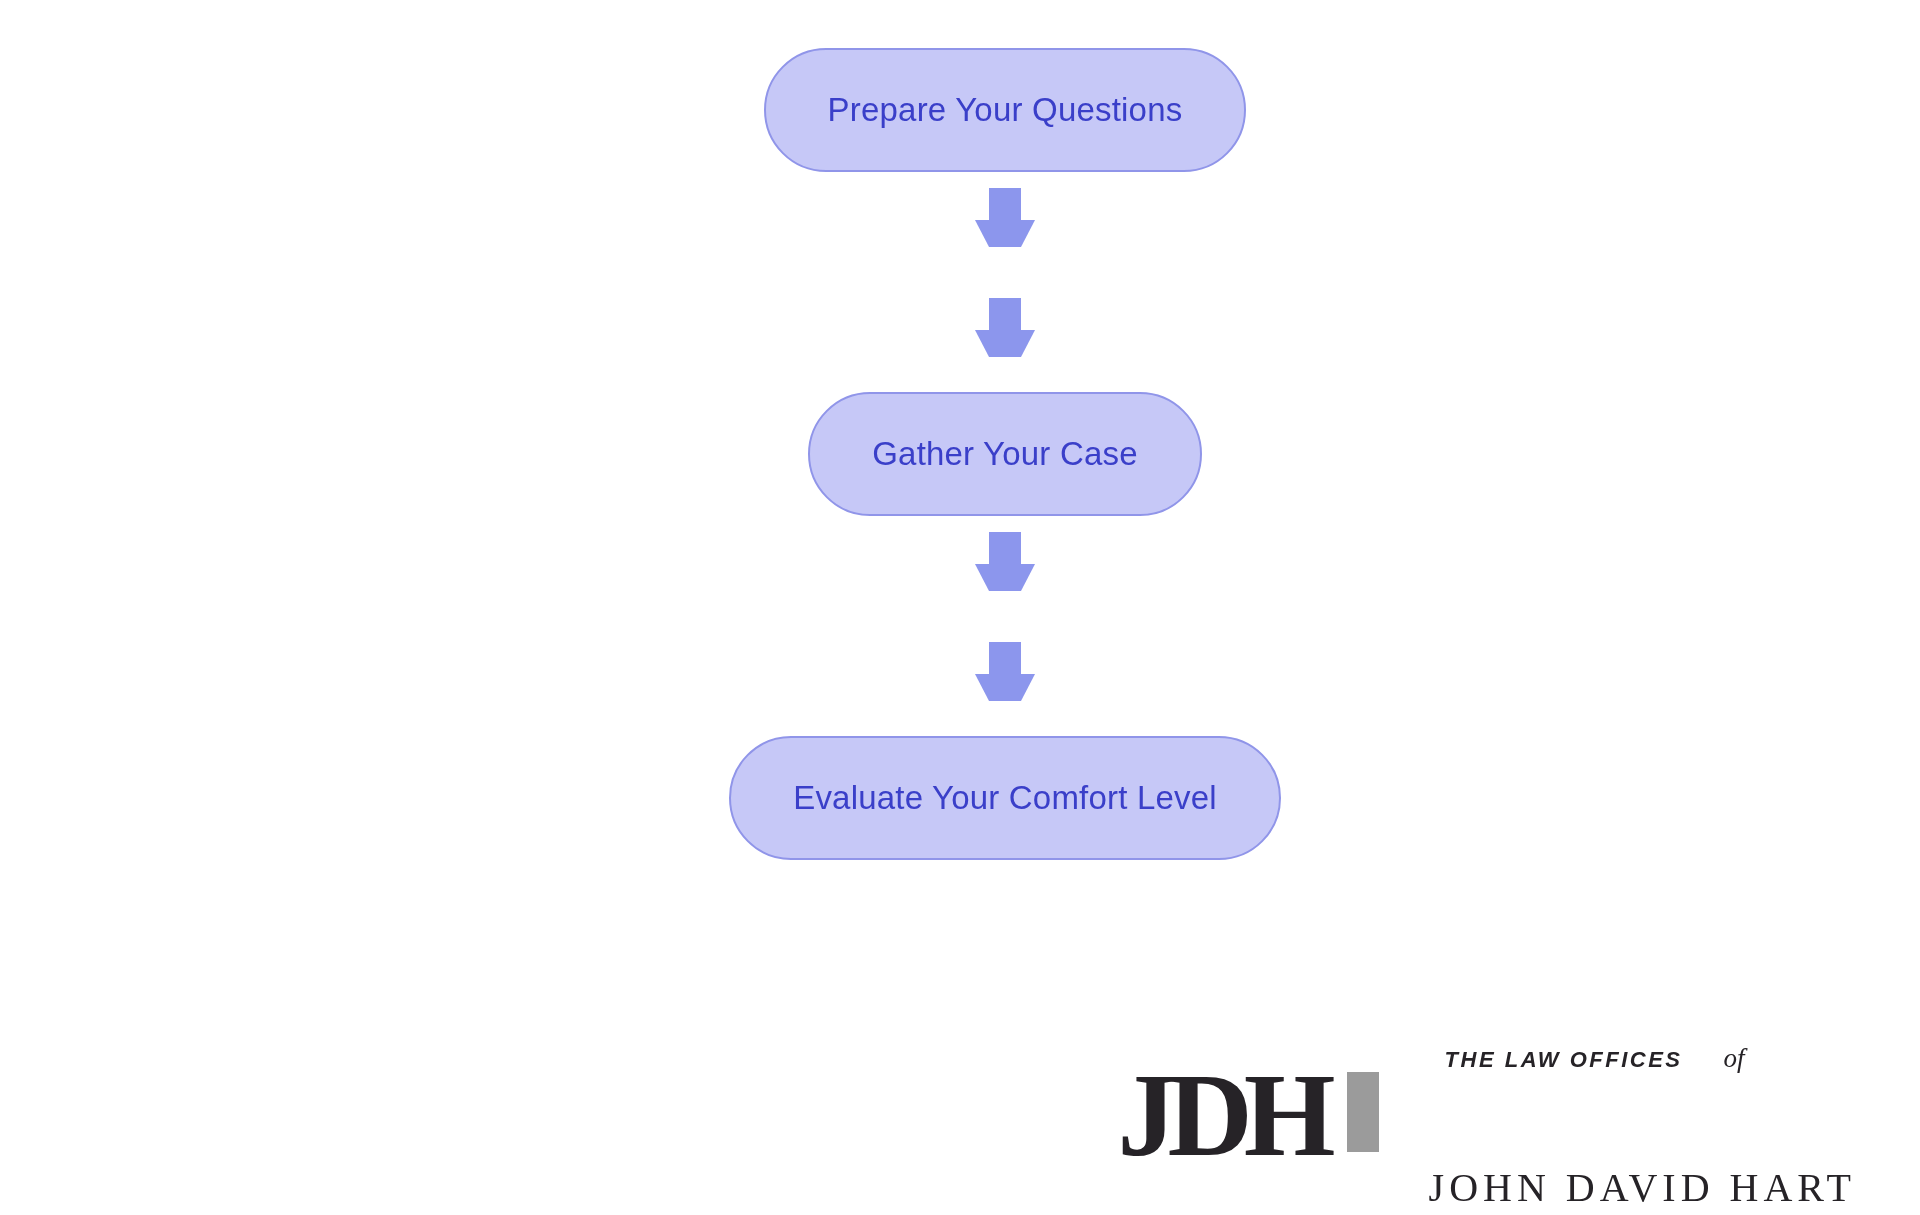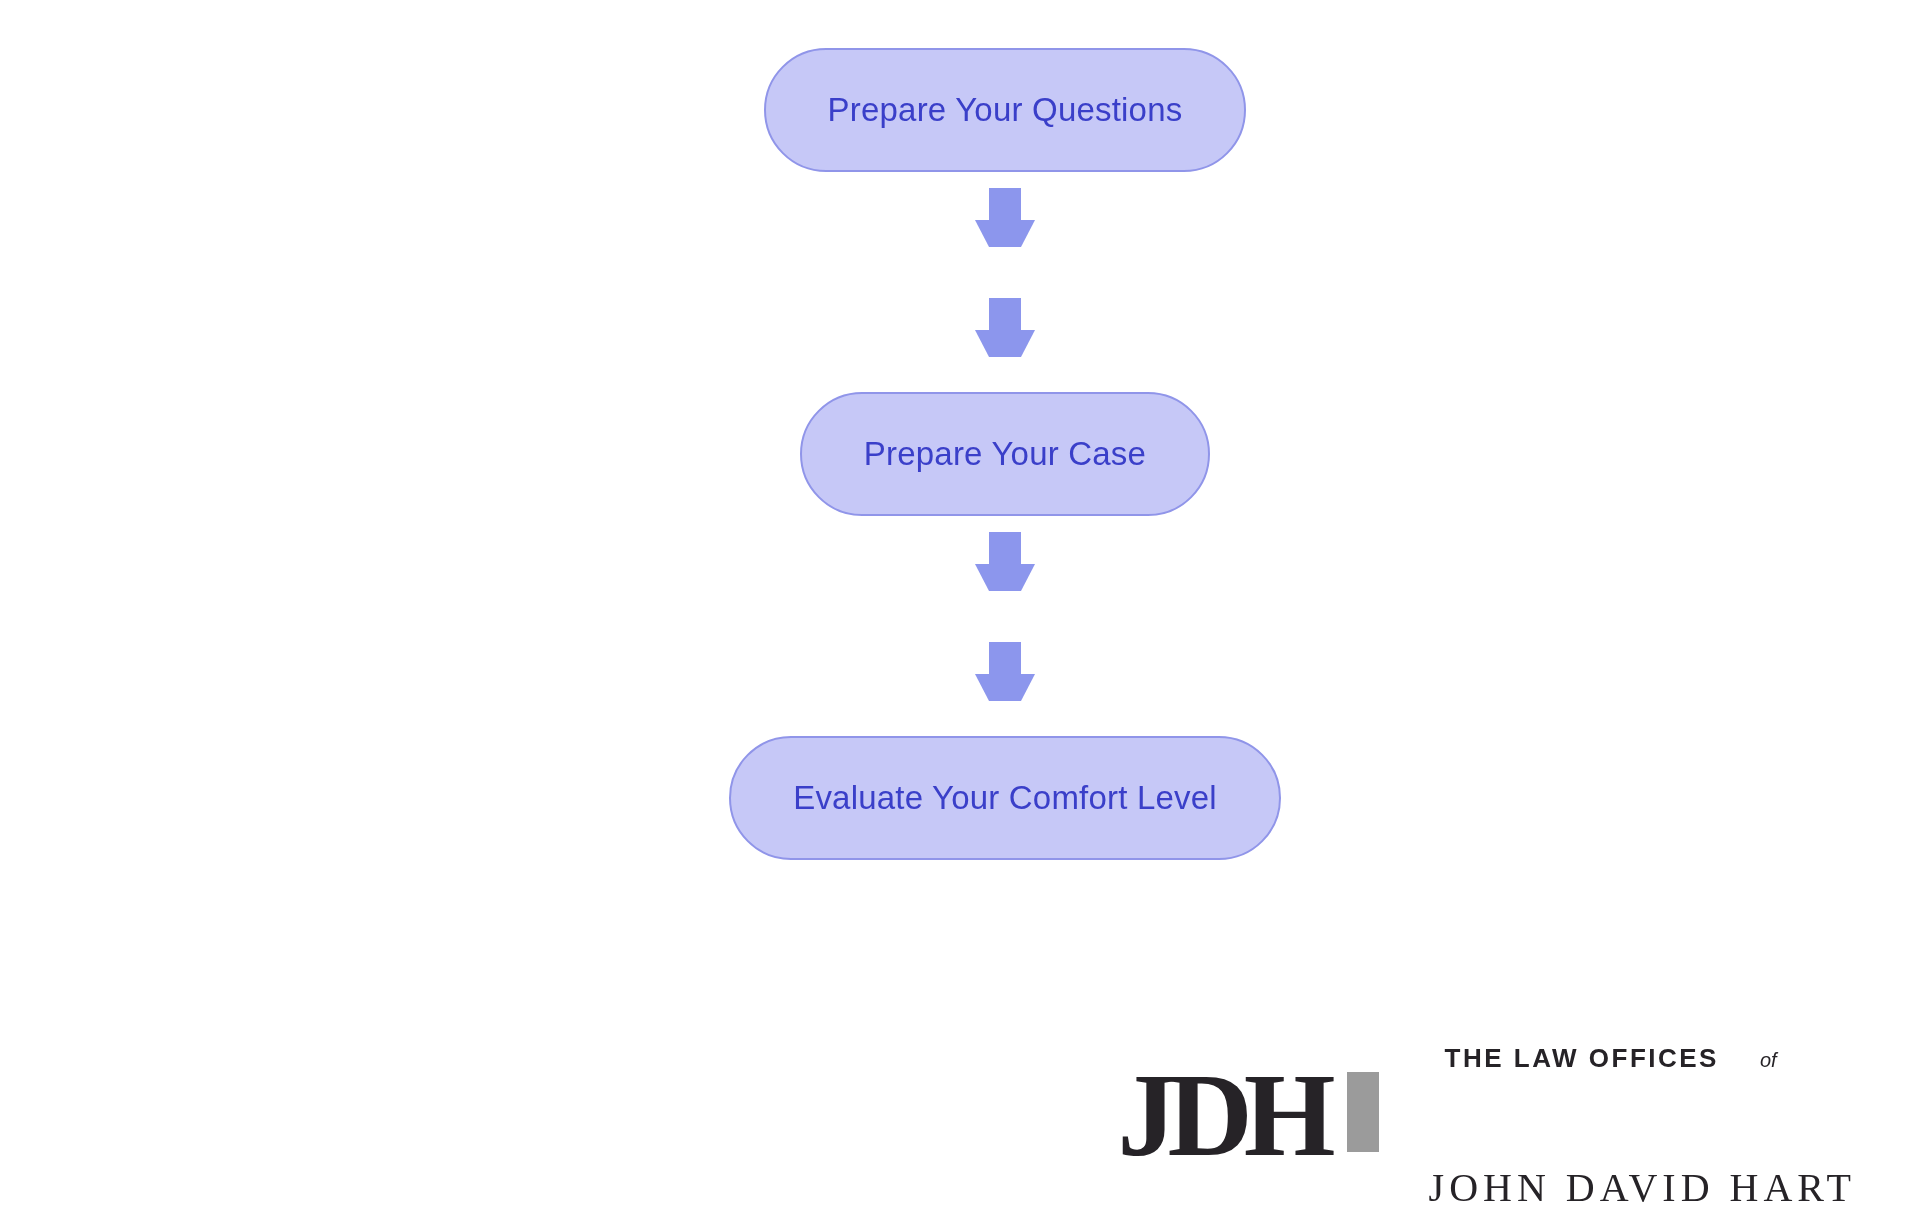--- a/index.html
+++ b/index.html
@@ -93,28 +93,29 @@
   .logo-text { display: flex; flex-direction: column; padding-bottom: 10px; }
   .logo-line1 {
     display: flex;
     align-items: baseline;
     gap: 9px;
     margin-bottom: 3px;
   }
   .logo-offices {
     font-family: "Liberation Sans", sans-serif;
     font-weight: bold;
-    font-size: 26px;
+    font-size: 22px;
     letter-spacing: 2.5px;
     color: var(--logo-ink);
+    font-style: italic;
   }
   .logo-of {
-    font-family: Liberation Sans, sans-serif;
+    font-family: Liberation Serif, serif;
     font-style: italic;
-    font-size: 20px;
+    font-size: 27px;
     color: var(--logo-ink);
   }
   .logo-name {
     font-family: "Liberation Serif", serif;
     font-size: 40px;
     letter-spacing: 5px;
     color: var(--logo-ink);
     white-space: nowrap;
     margin-top: 39px;
   }
@@ -135,21 +136,21 @@
       <div class="head"></div>
     </div>
 
 
     <div class="arrow">
       <div class="stem"></div>
       <div class="head"></div>
     </div>
 
     <div class="node">
-      <span class="node-label">Prepare Your Case</span>
+      <span class="node-label">Gather Your Case</span>
     </div>
 
     <div class="arrow">
       <div class="stem"></div>
       <div class="head"></div>
     </div>
 
 
     <div class="arrow">
       <div class="stem"></div>

